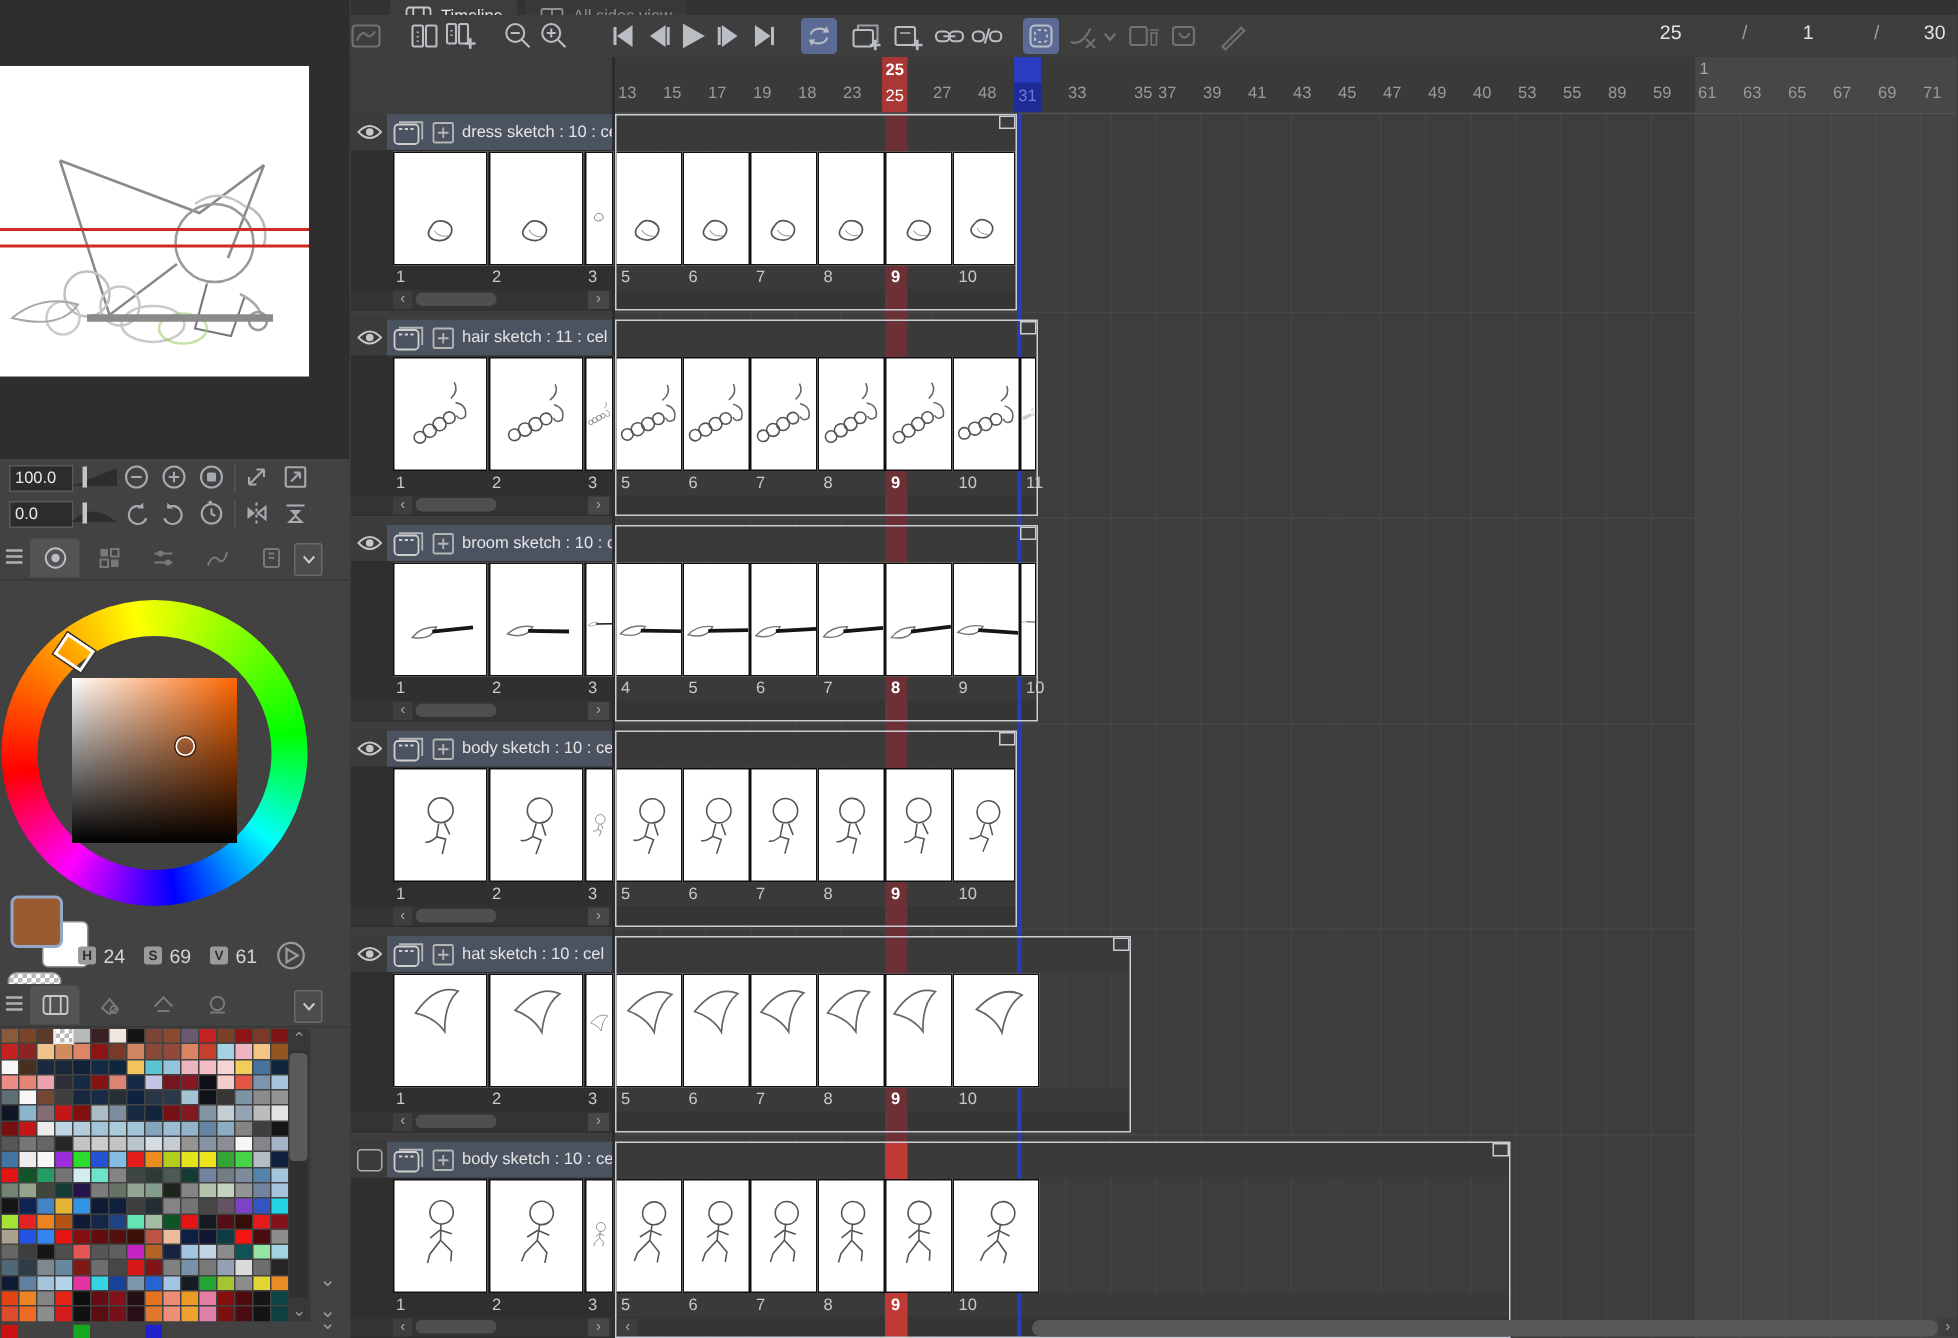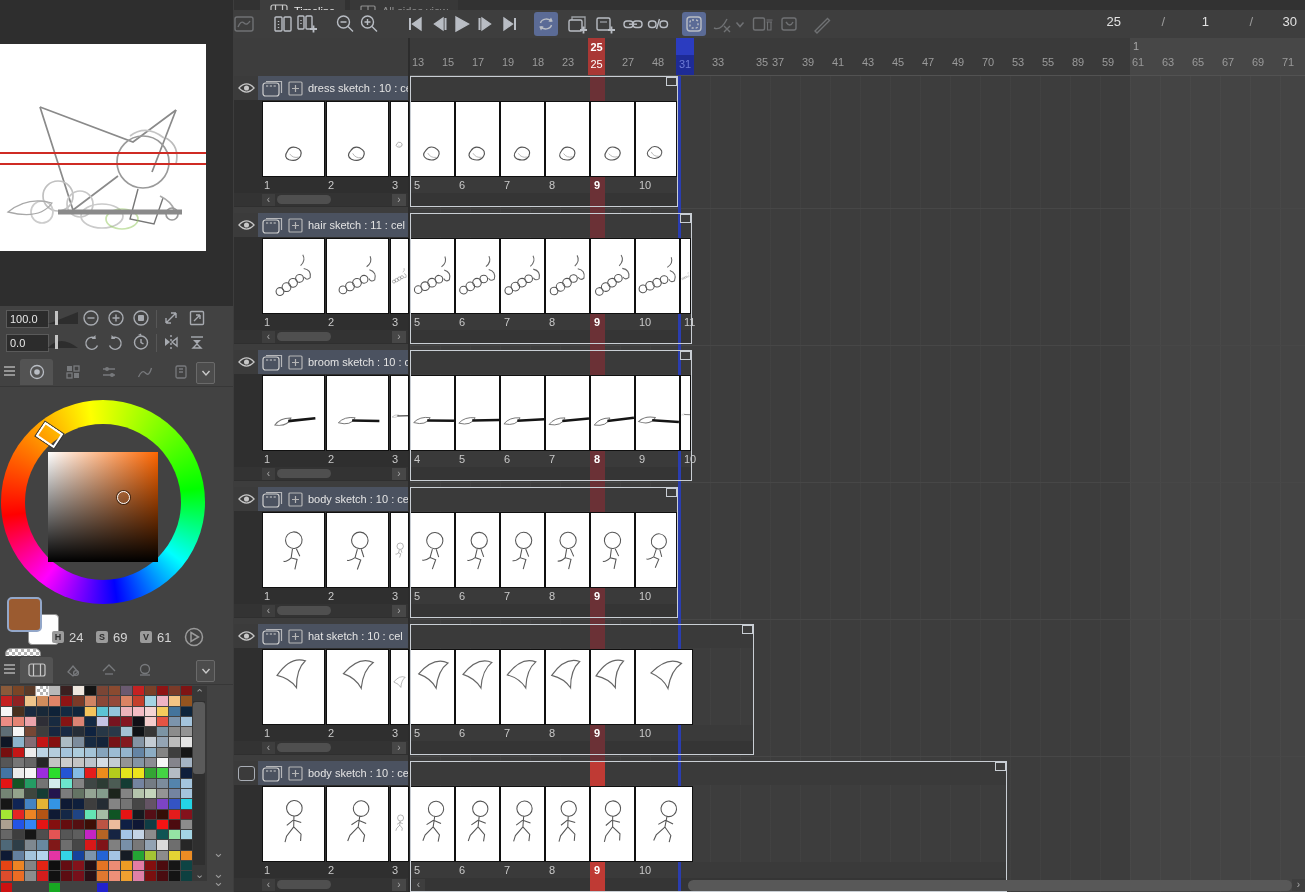--- a/index.html
+++ b/index.html
@@ -854,21 +854,21 @@
         <span class="rlabel" style="left: 240px;">48</span>
         <span class="rlabel" style="left: 300px;">33</span>
         <span class="rlabel" style="left: 344px;">35</span>
         <span class="rlabel" style="left: 360px;">37</span>
         <span class="rlabel" style="left: 390px;">39</span>
         <span class="rlabel" style="left: 420px;">41</span>
         <span class="rlabel" style="left: 450px;">43</span>
         <span class="rlabel" style="left: 480px;">45</span>
         <span class="rlabel" style="left: 510px;">47</span>
         <span class="rlabel" style="left: 540px;">49</span>
-        <span class="rlabel" style="left: 570px;">70</span>
+        <span class="rlabel" style="left: 570px;">40</span>
         <span class="rlabel" style="left: 600px;">53</span>
         <span class="rlabel" style="left: 630px;">55</span>
         <span class="rlabel" style="left: 660px;">89</span>
         <span class="rlabel" style="left: 690px;">59</span>
         <span class="rlabel" style="left: 720px;">61</span>
         <span class="rlabel" style="left: 750px;">63</span>
         <span class="rlabel" style="left: 780px;">65</span>
         <span class="rlabel" style="left: 810px;">67</span>
         <span class="rlabel" style="left: 840px;">69</span>
         <span class="rlabel" style="left: 870px;">71</span>

